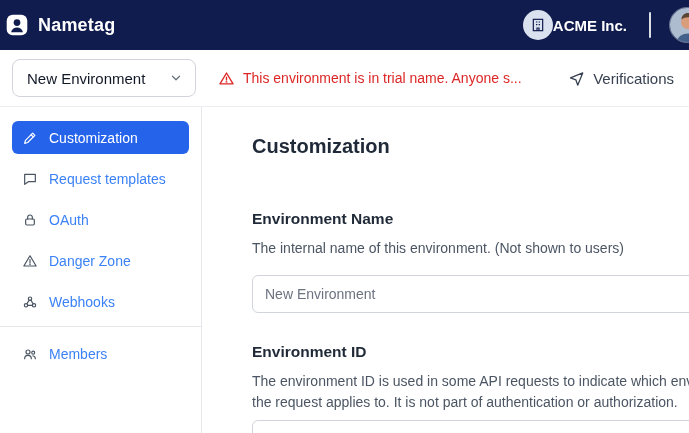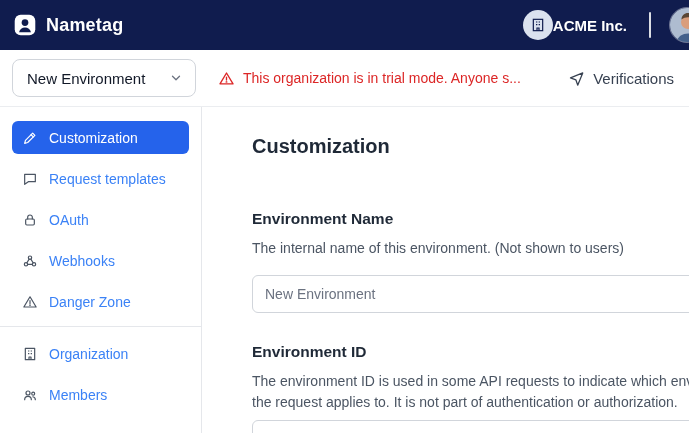--- a/index.html
+++ b/index.html
@@ -8,21 +8,21 @@
     width:689px; height:433px; overflow:hidden;
     font-family:"Liberation Sans", sans-serif;
     background:#ffffff; position:relative;
   }
   svg { display:block; }
 
   
   .navbar {
     height:50px; background:#101c4e;
     display:flex; align-items:center; justify-content:space-between;
-    padding-left:12px;
+    padding-left:4px;
   }
   .brand { display:flex; align-items:center; gap:8px; cursor:pointer; }
   .brand-name { color:#ffffff; font-size:18px; font-weight:700; letter-spacing:.2px; }
   .nav-right { display:flex; align-items:center; }
   .org { display:flex; align-items:center; cursor:pointer; }
   .org-badge {
     width:30px; height:30px; border-radius:50%;
     background:#dbe2ef; display:flex; align-items:center; justify-content:center;
   }
   .org-name { color:#ffffff; font-size:15px; font-weight:700; }
@@ -133,21 +133,21 @@
   </button>
 
   <div class="trial-warning">
     <span>
       <svg width="17" height="17" viewBox="0 0 24 24" fill="none" stroke="#dc2626" stroke-width="1.9" stroke-linecap="round" stroke-linejoin="round">
         <path d="M12 4.2L21.2 19.5H2.8z"></path>
         <path d="M12 10v4.2"></path>
         <circle cx="12" cy="16.8" r="0.4" fill="#dc2626"></circle>
       </svg>
     </span>
-    <span>This organization is in trial mode. Anyone s...</span>
+    <span>This environment is in trial name. Anyone s...</span>
   </div>
 
   <div class="verifications">
     <span>
       <svg width="17" height="17" viewBox="0 0 24 24" fill="none" stroke="#374151" stroke-width="1.8" stroke-linejoin="round">
         <path d="M3.5 11.2L20.8 4.1 13.7 21.4l-2.6-7.6z"></path>
       </svg>
     </span>
     <span>Verifications</span>
   </div>
@@ -177,56 +177,47 @@
 
 
     <div class="side-item">
       <span class="si-icon">
         <svg width="16" height="16" viewBox="0 0 24 24" fill="none" stroke="currentColor" stroke-width="1.8" stroke-linecap="round">
           <rect x="5.5" y="10.5" width="13" height="9" rx="1.8"></rect>
           <path d="M8.5 10.5V8a3.5 3.5 0 017 0v2.5"></path>
         </svg>
       </span>
       <span>OAuth</span>
+    </div>
+
+    <div class="side-item">
+      <span class="si-icon">
+        <svg width="16" height="16" viewBox="0 0 24 24" fill="none" stroke="currentColor" stroke-width="1.8" stroke-linecap="round" stroke-linejoin="round">
+          <path d="M12 4.2L21.2 19.5H2.8z"></path>
+            <path d="M12 10v4.2"></path>
+            <circle cx="12" cy="16.8" r="0.4" fill="currentColor"></circle>
+        </svg>
+      </span>
+      <span>Danger Zone</span>
     </div>
 
     <div class="side-item">
       <span class="si-icon">
         <svg width="16" height="16" viewBox="0 0 24 24" fill="none" stroke="currentColor" stroke-width="1.8" stroke-linecap="round">
           <circle cx="6" cy="17" r="2.5"></circle>
             <circle cx="18" cy="17" r="2.5"></circle>
             <circle cx="12" cy="7" r="2.5"></circle>
           <path d="M10.8 9.2L7.3 14.7M13.2 9.2l3.5 5.5M8.6 17h6.8"></path>
         </svg>
       </span>
       <span>Webhooks</span>
     </div>
 
-    <div class="side-item">
-      <span class="si-icon">
-        <svg width="16" height="16" viewBox="0 0 24 24" fill="none" stroke="currentColor" stroke-width="1.8" stroke-linecap="round" stroke-linejoin="round">
-          <path d="M12 4.2L21.2 19.5H2.8z"></path>
-            <path d="M12 10v4.2"></path>
-            <circle cx="12" cy="16.8" r="0.4" fill="currentColor"></circle>
-        </svg>
-      </span>
-      <span>Danger Zone</span>
-    </div>
-
     <div class="side-divider"></div>
 
-    <div class="side-item">
-      <span class="si-icon">
-        <svg width="16" height="16" viewBox="0 0 24 24" fill="none" stroke="currentColor" stroke-width="1.8" stroke-linejoin="round">
-          <rect x="5" y="3.5" width="14" height="17"></rect>
-          <path d="M9 7.5h2M13 7.5h2M9 11.5h2M13 11.5h2M10.5 20.5v-4h3v4"></path>
-        </svg>
-      </span>
-      <span>Organization</span>
-    </div>
 
     <div class="side-item">
       <span class="si-icon">
         <svg width="16" height="16" viewBox="0 0 24 24" fill="none" stroke="currentColor" stroke-width="1.8" stroke-linecap="round">
           <circle cx="9" cy="9" r="3"></circle>
             <path d="M4 19c0-2.8 2.2-5 5-5s5 2.2 5 5"></path>
           <circle cx="16.8" cy="10" r="2.2"></circle>
             <path d="M16.3 14.6c2.2.4 3.7 2.2 3.7 4.4"></path>
         </svg>
       </span>

